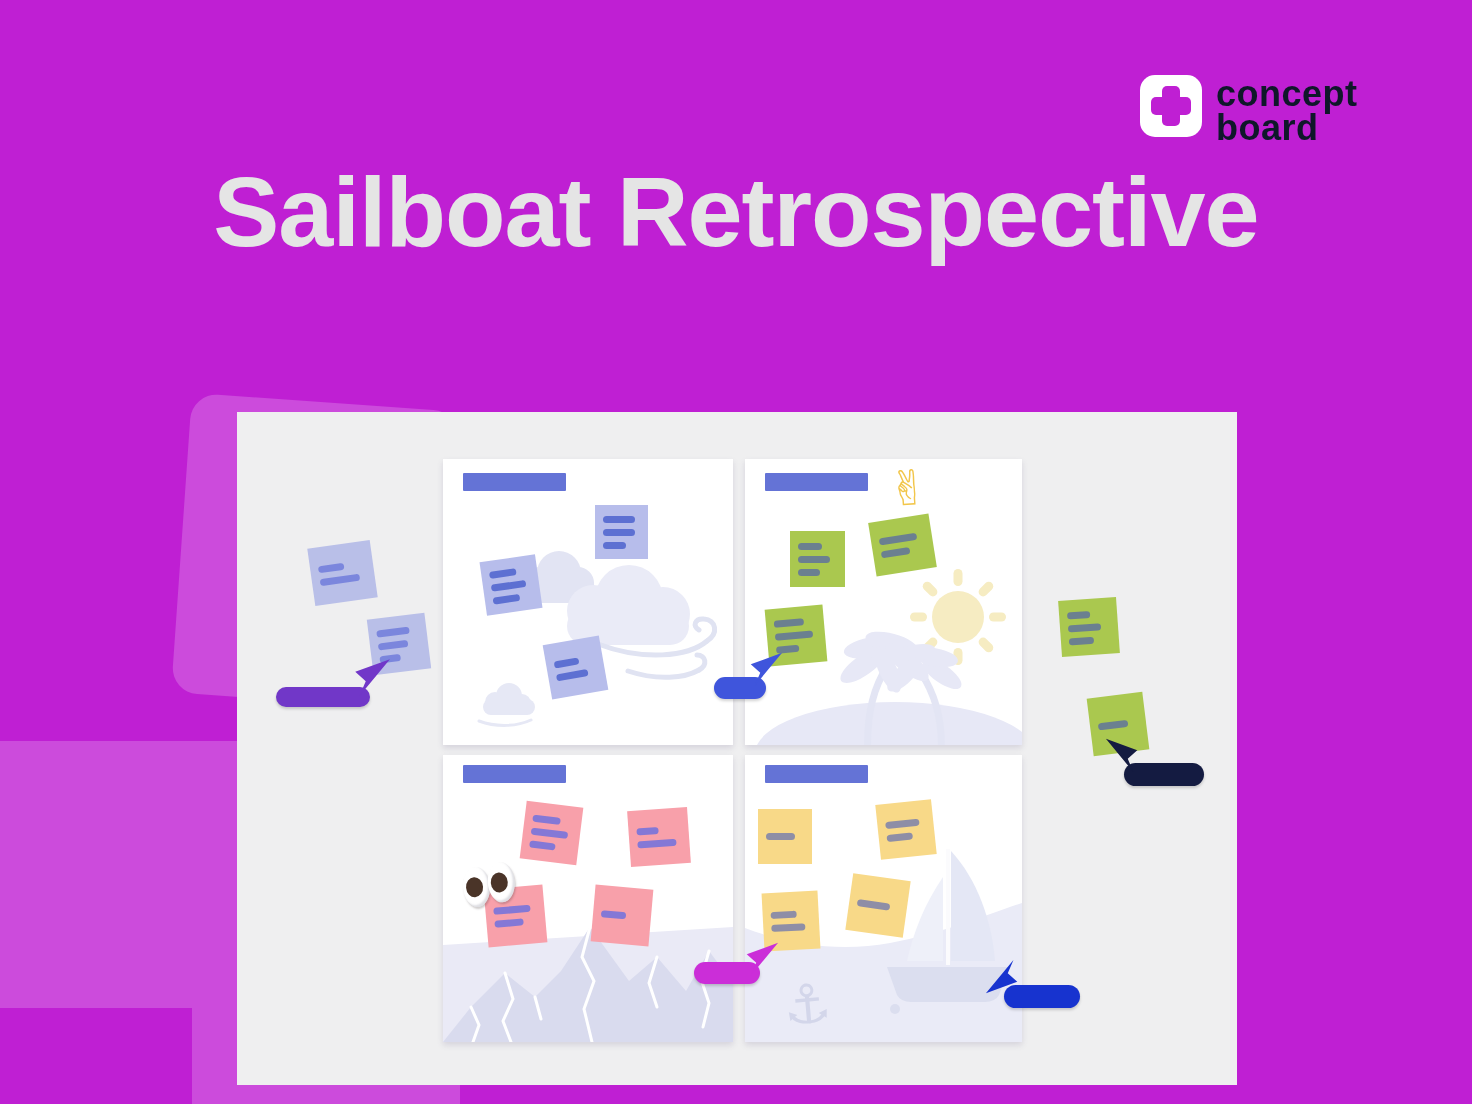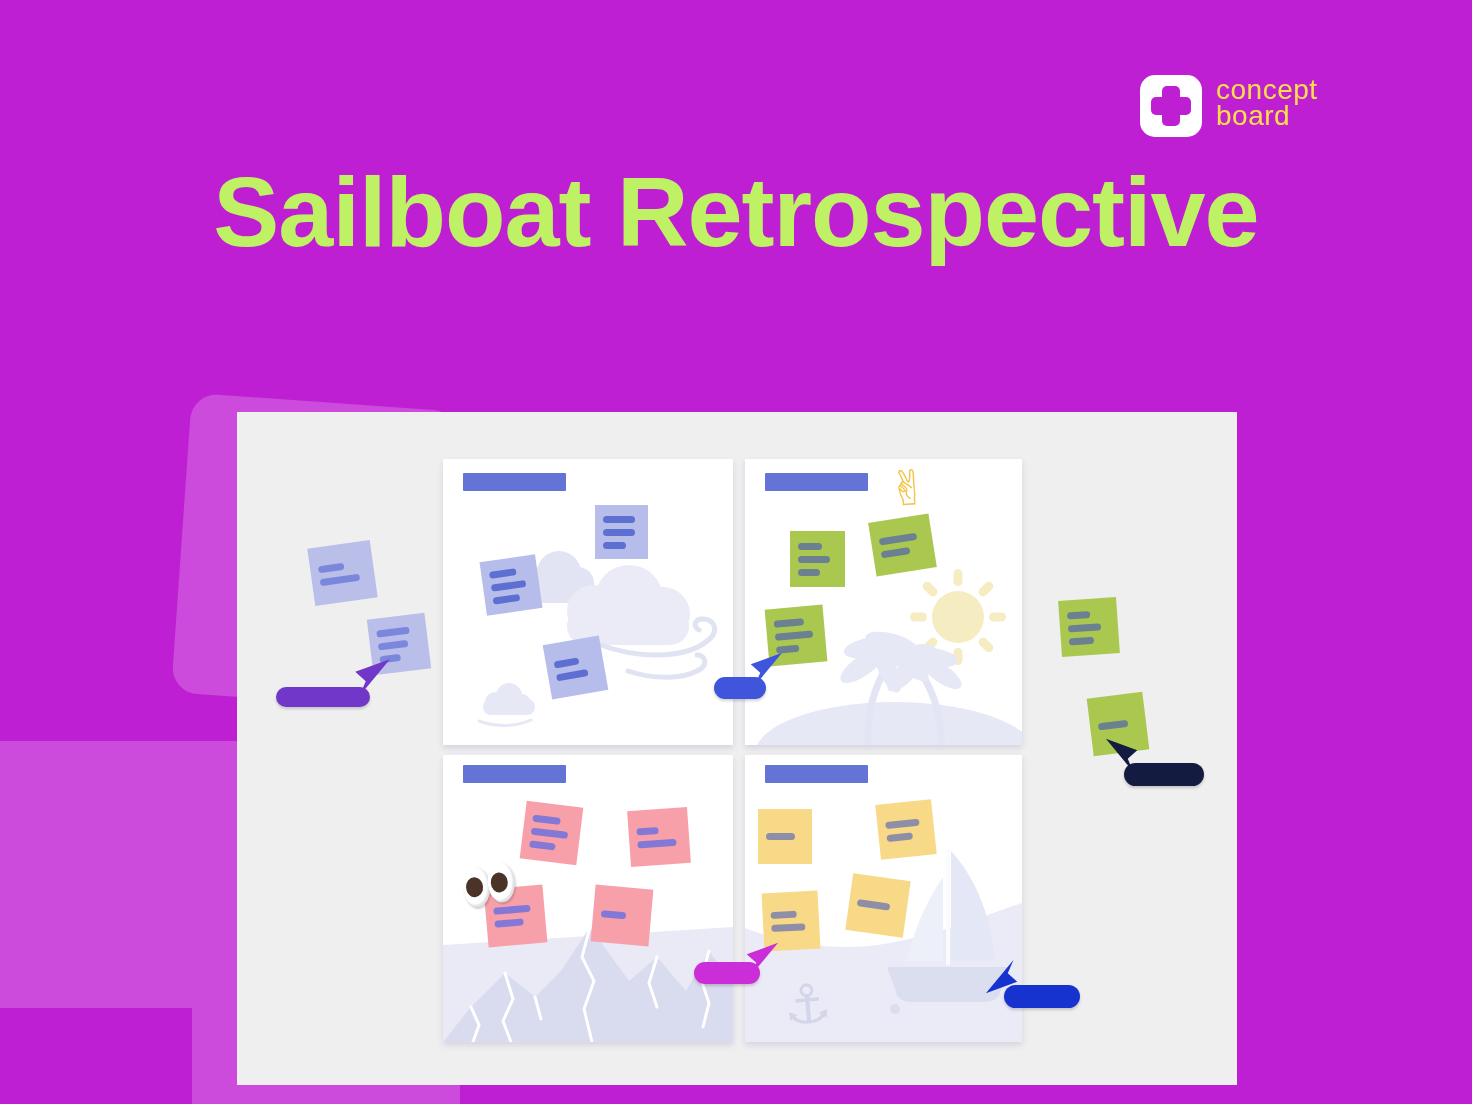--- a/index.html
+++ b/index.html
@@ -12,23 +12,23 @@
   .bg-arc{position:absolute;left:192px;top:393px;width:268px;height:300px;
     background:#cc4bdc;border-radius:26px;transform:rotate(4deg);transform-origin:top left;z-index:1;}
   .bg-light-bottom{position:absolute;left:0;top:741px;width:460px;height:363px;background:#cc4bdc;z-index:1;}
   .bg-dark-corner{position:absolute;left:0;top:1008px;width:192px;height:96px;background:#bf1fd3;z-index:1;}
   
   .logo{position:absolute;left:1140px;top:75px;display:flex;gap:14px;z-index:20;}
   .logo-tile{position:relative;width:62px;height:62px;background:#ffffff;border-radius:15px;}
   .logo-tile .bar{position:absolute;background:#bf1fd3;border-radius:5px;}
   .logo-tile .bar.v{left:22px;top:11px;width:18px;height:40px;}
   .logo-tile .bar.h{left:11px;top:22px;width:40px;height:18px;}
-  .logo-text{color:#fde047;font-weight:normal;font-size:28px;line-height:0.94;letter-spacing:0.5px;padding-top:2px;}
-  
-  .title{position:absolute;left:0;top:152px;width:100%;text-align:center;color:#bef264;
+  .logo-text{color:#0f172a;font-weight:bold;font-size:36px;line-height:0.94;letter-spacing:0.5px;padding-top:2px;}
+  
+  .title{position:absolute;left:0;top:152px;width:100%;text-align:center;color:#e5e5e5;
     font-weight:bold;font-size:99px;line-height:1.22;letter-spacing:-1px;z-index:20;}
   
   .board{position:absolute;left:237px;top:412px;width:1000px;height:673px;background:#efeff0;z-index:2;}
   .panel{position:absolute;background:#ffffff;box-shadow:0 3px 6px rgba(80,70,120,.16);z-index:3;}
   #panel-tl{left:443px;top:459px;width:290px;height:286px;}
   #panel-tr{left:745px;top:459px;width:277px;height:286px;}
   #panel-bl{left:443px;top:755px;width:290px;height:287px;}
   #panel-br{left:745px;top:755px;width:277px;height:287px;}
   .q-header{position:absolute;left:20px;top:14px;width:103px;height:18px;background:#6473d6;border-radius:1px;z-index:5;}
   #panel-bl .q-header,#panel-br .q-header{top:10px;}

